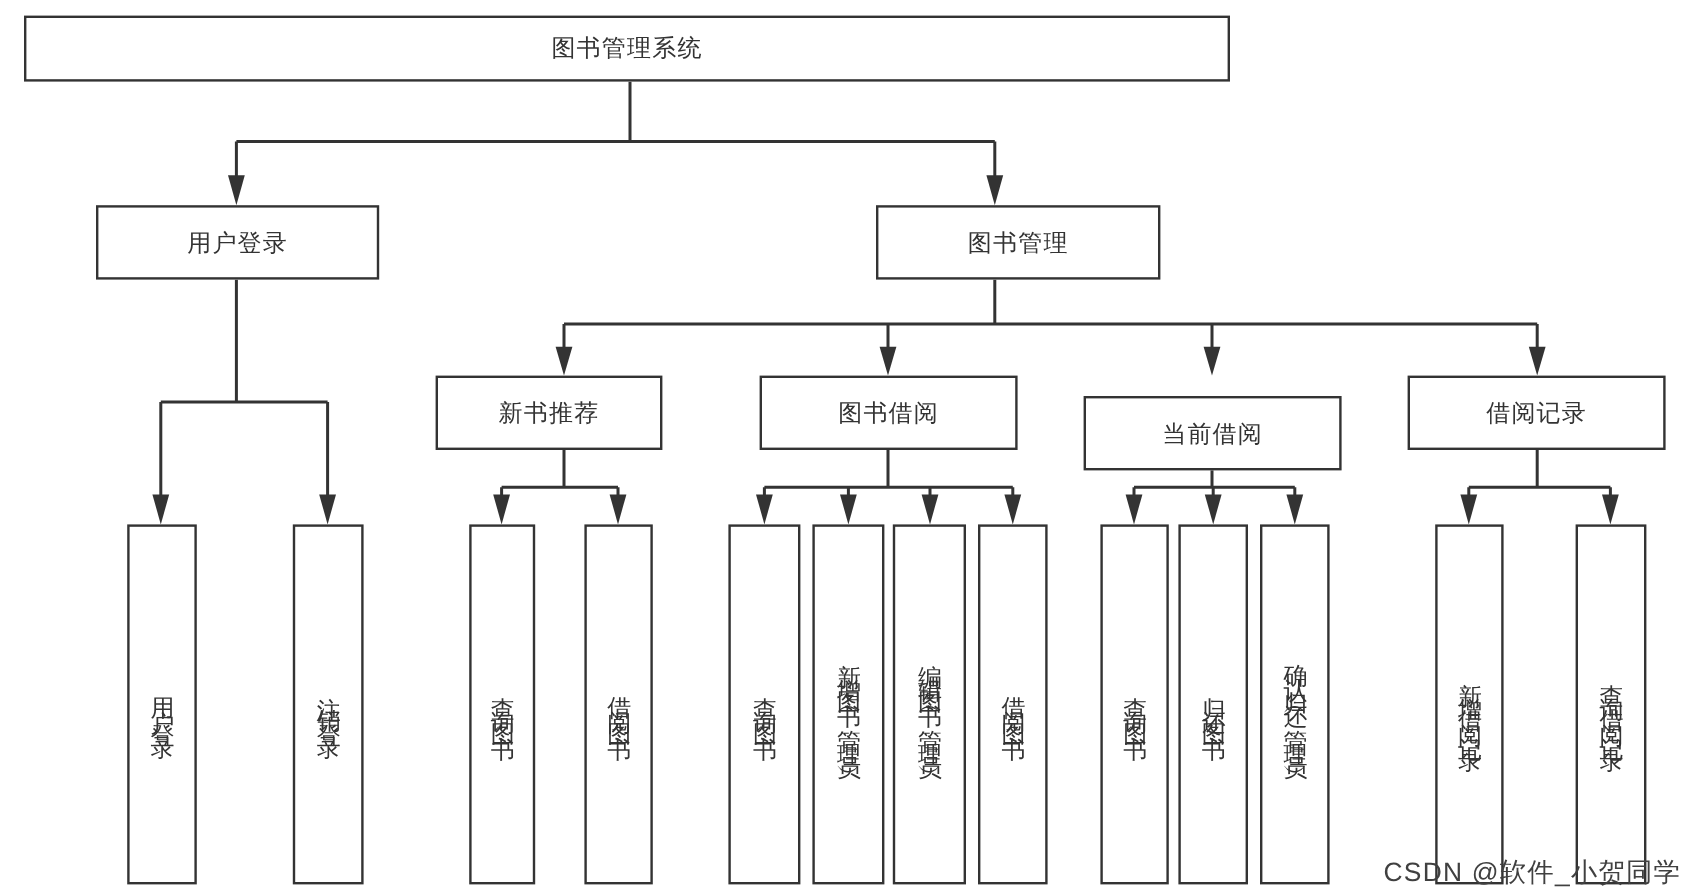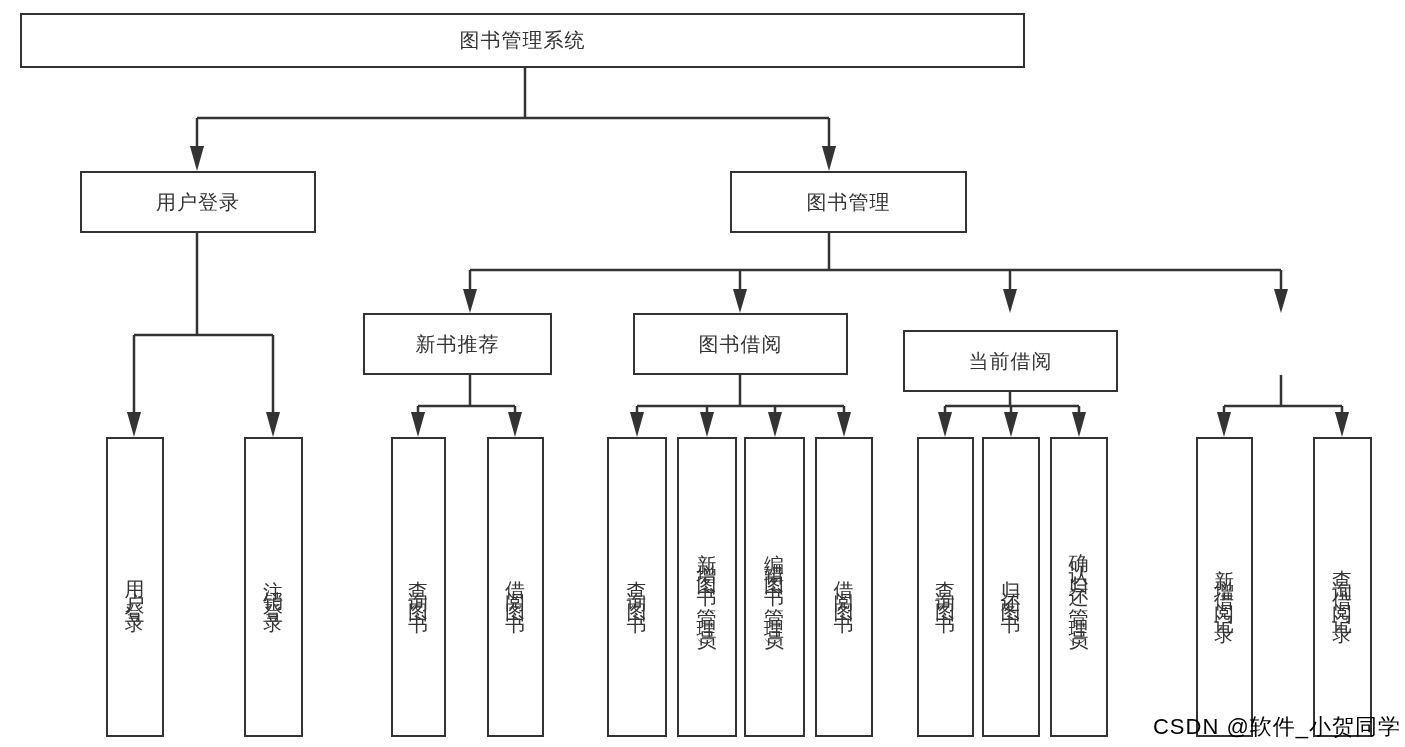--- a/index.html
+++ b/index.html
@@ -43,21 +43,21 @@
     text-orientation: mixed;
     font-size: 20px;
     letter-spacing: 11px;
     line-height: 1;
   }
   .watermark {
     position: absolute;
     right: 4px;
     bottom: 5px;
     font-size: 22px;
-    color: #000000;
+    color: #404040;
     letter-spacing: 1px;
     white-space: nowrap;
     z-index: 5;
   }
 </style>
 </head>
 <body>
 
 <div class="canvas">
 
@@ -121,20 +121,23 @@
 
   <div class="box hlabel" style="left:363px; top:313px; width:189px; height:62px;">
     <span>新书推荐</span>
   </div>
   <div class="box hlabel" style="left:633px; top:313px; width:215px; height:62px;">
     <span>图书借阅</span>
   </div>
   <div class="box hlabel" style="left:903px; top:330px; width:215px; height:62px;">
     <span>当前借阅</span>
   </div>
+  <div class="box hlabel" style="left:1173px; top:313px; width:215px; height:62px;">
+    <span>借阅记录</span>
+  </div>
 
   <div class="box leaf" style="left:106px; top:437px; width:58px; height:300px;">
     <span>用户登录</span>
   </div>
   <div class="box leaf" style="left:244px; top:437px; width:59px; height:300px;">
     <span>注销登录</span>
   </div>
 
   <div class="box leaf" style="left:391px; top:437px; width:55px; height:300px;">
     <span>查询图书</span>

